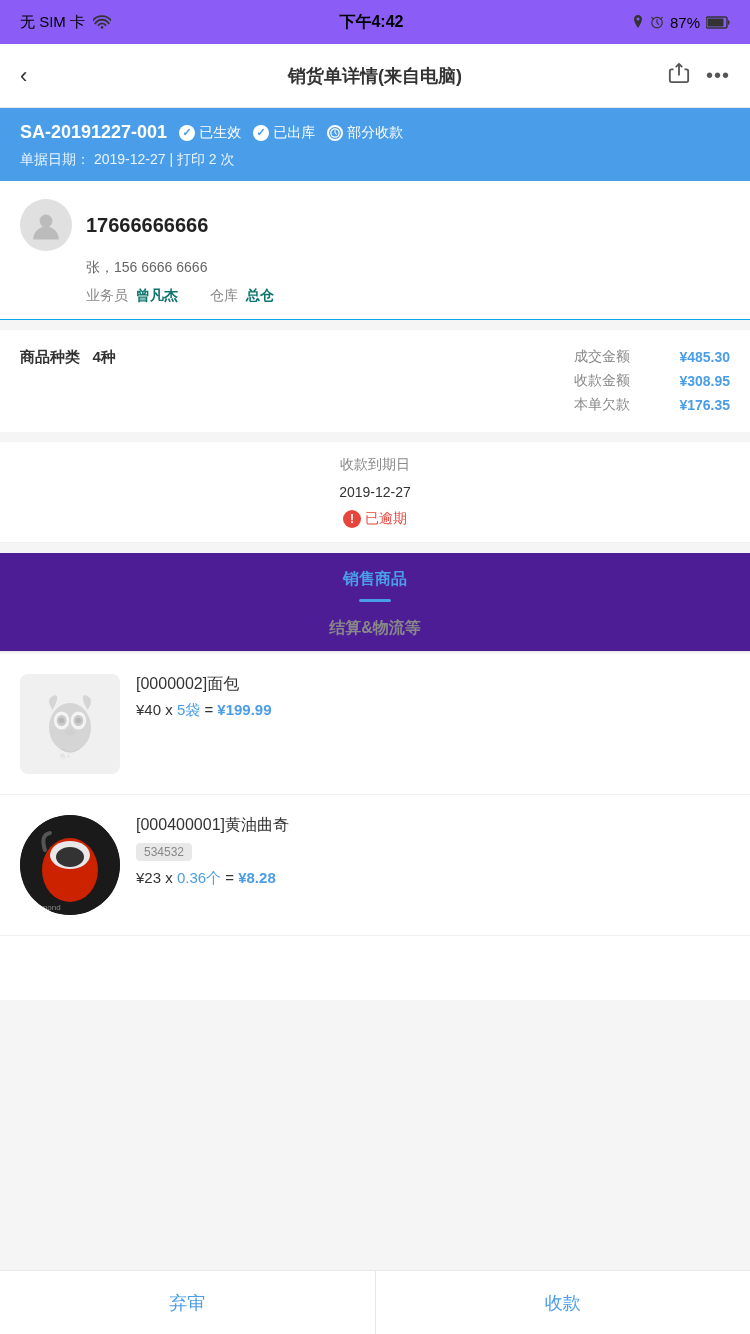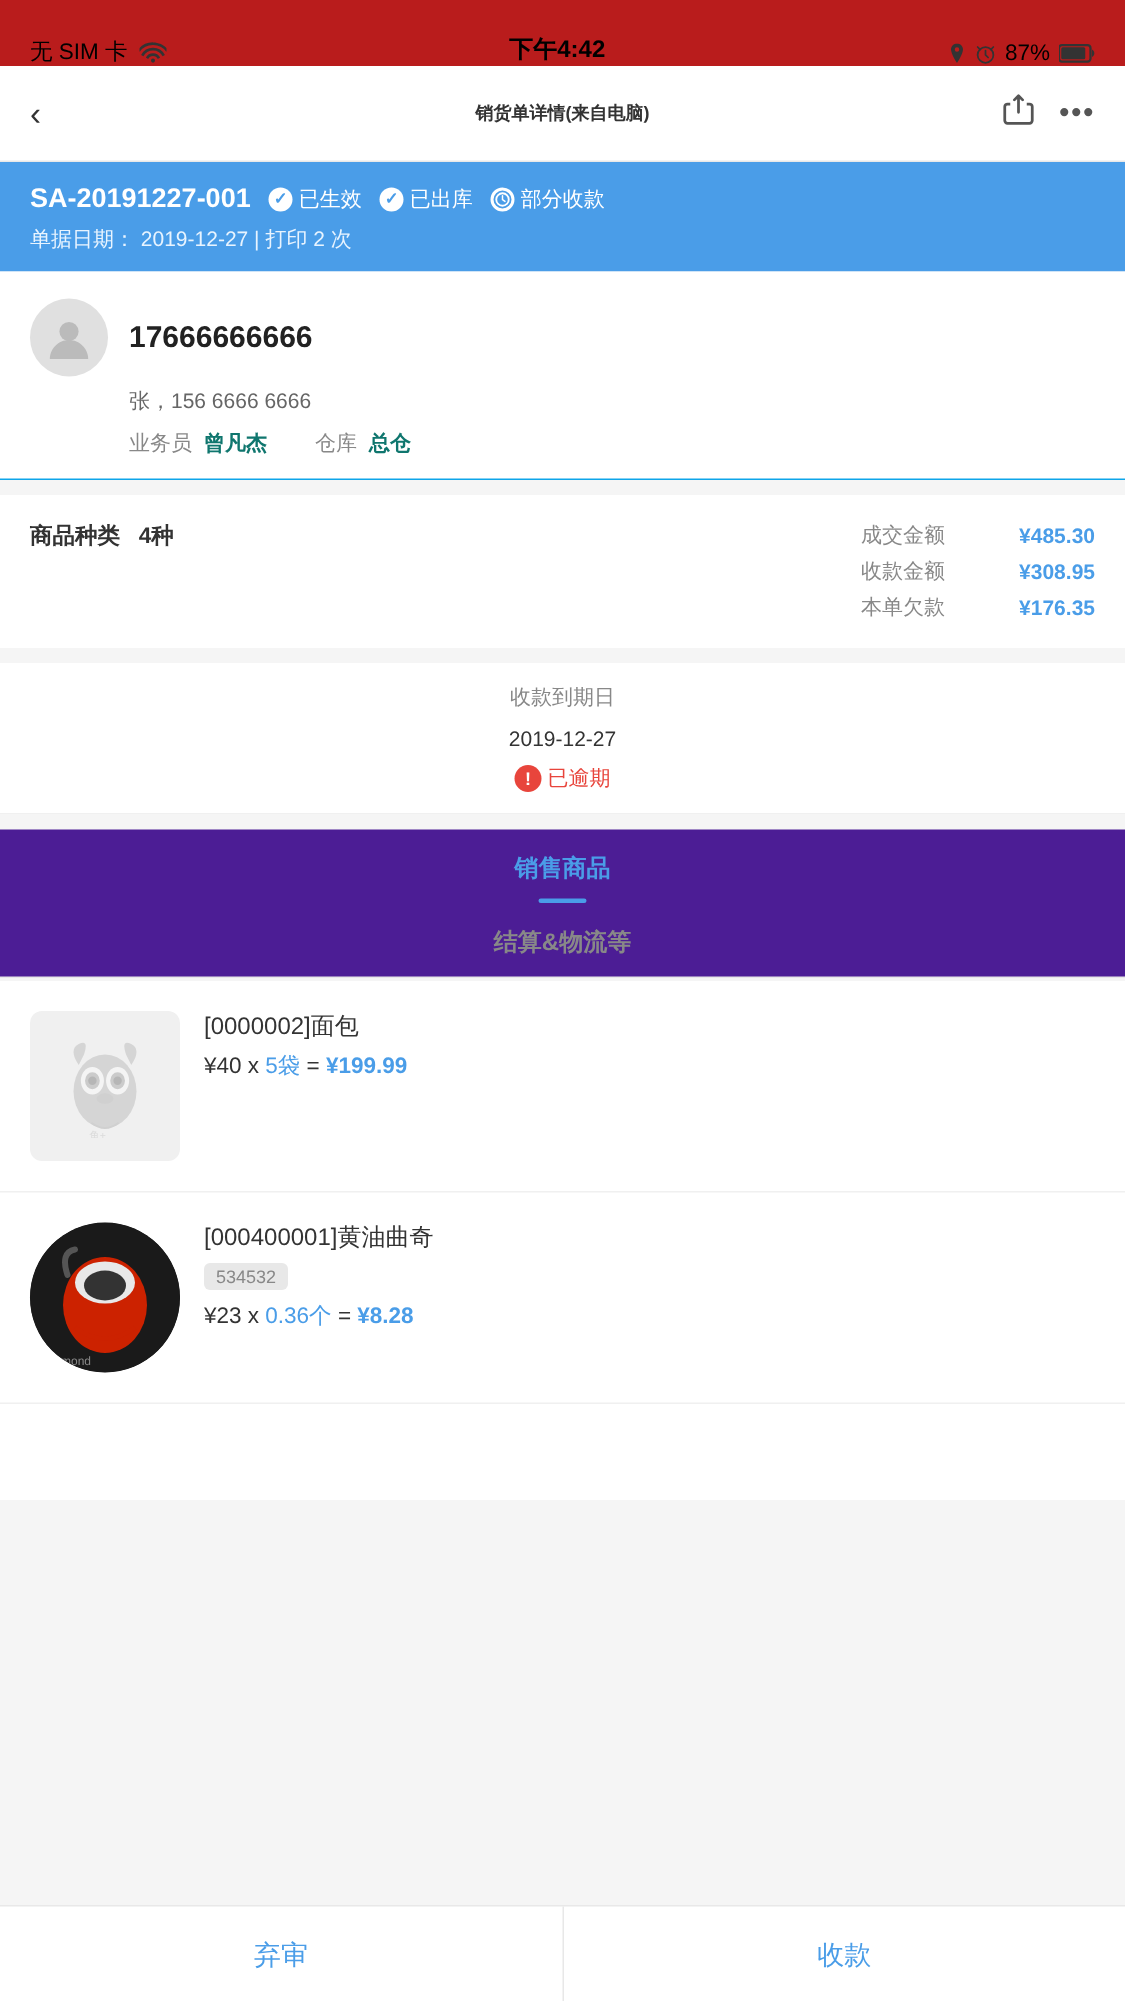--- a/index.html
+++ b/index.html
@@ -8,23 +8,23 @@
       font-family: -apple-system, 'PingFang SC', 'Helvetica Neue', Arial, sans-serif;
       background: #f5f5f5;
       width: 750px;
       min-height: 1334px;
       overflow-x: hidden;
     }
 
     
     .status-bar {
       height: 44px;
-      background: #b91c1c;
-      display: flex;
-      align-items: flex-end;
+      background: #8b5cf6;
+      display: flex;
+      align-items: center;
       justify-content: space-between;
       padding: 0 20px;
       font-size: 15px;
       font-weight: 500;
     }
     .status-left { display: flex; align-items: center; gap: 8px; }
     .status-center { font-size: 16px; font-weight: 600; }
     .status-right { display: flex; align-items: center; gap: 6px; }
 
     
@@ -41,21 +41,21 @@
       font-size: 22px;
       color: #333;
       cursor: pointer;
       padding: 8px;
       margin-left: -8px;
     }
     .nav-title {
       position: absolute;
       left: 50%;
       transform: translateX(-50%);
-      font-size: 12px;
+      font-size: 18px;
       font-weight: 600;
       color: #333;
     }
     .nav-right {
       margin-left: auto;
       display: flex;
       align-items: center;
       gap: 16px;
     }
     .nav-icon {

